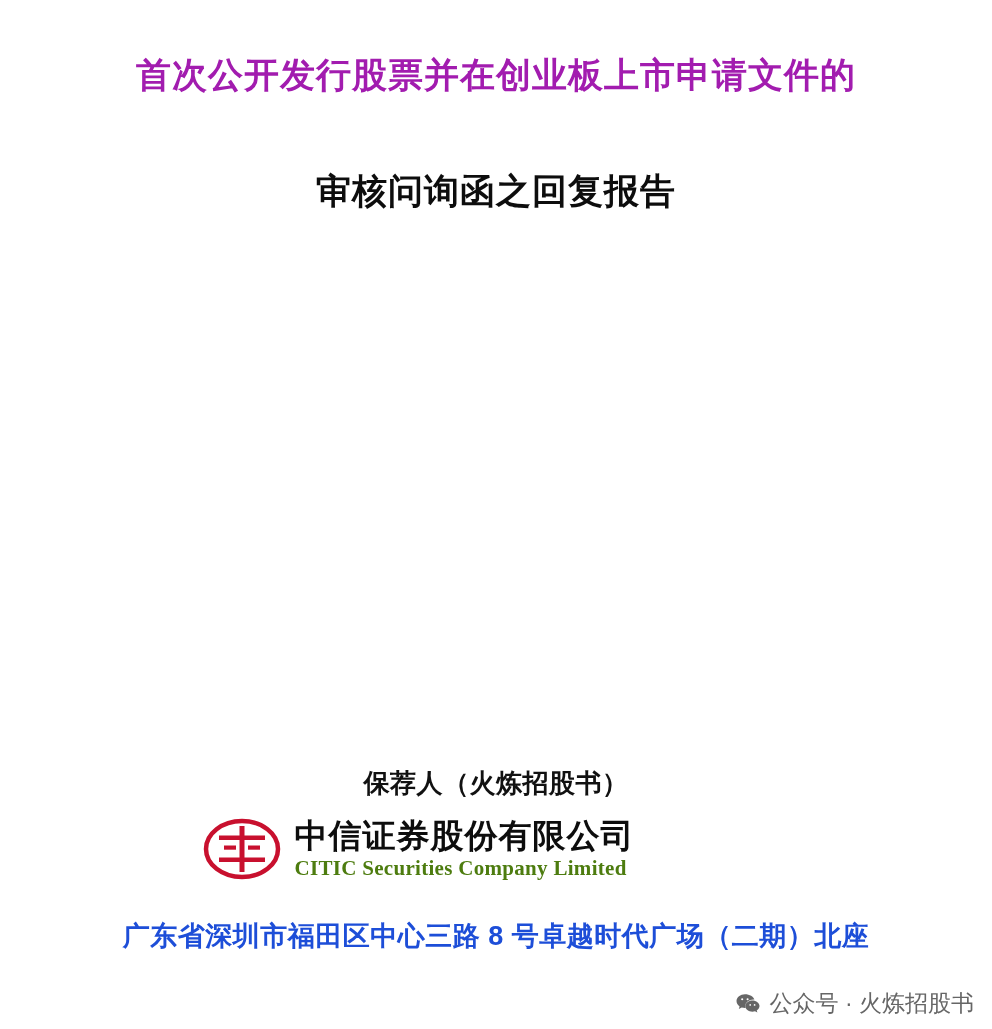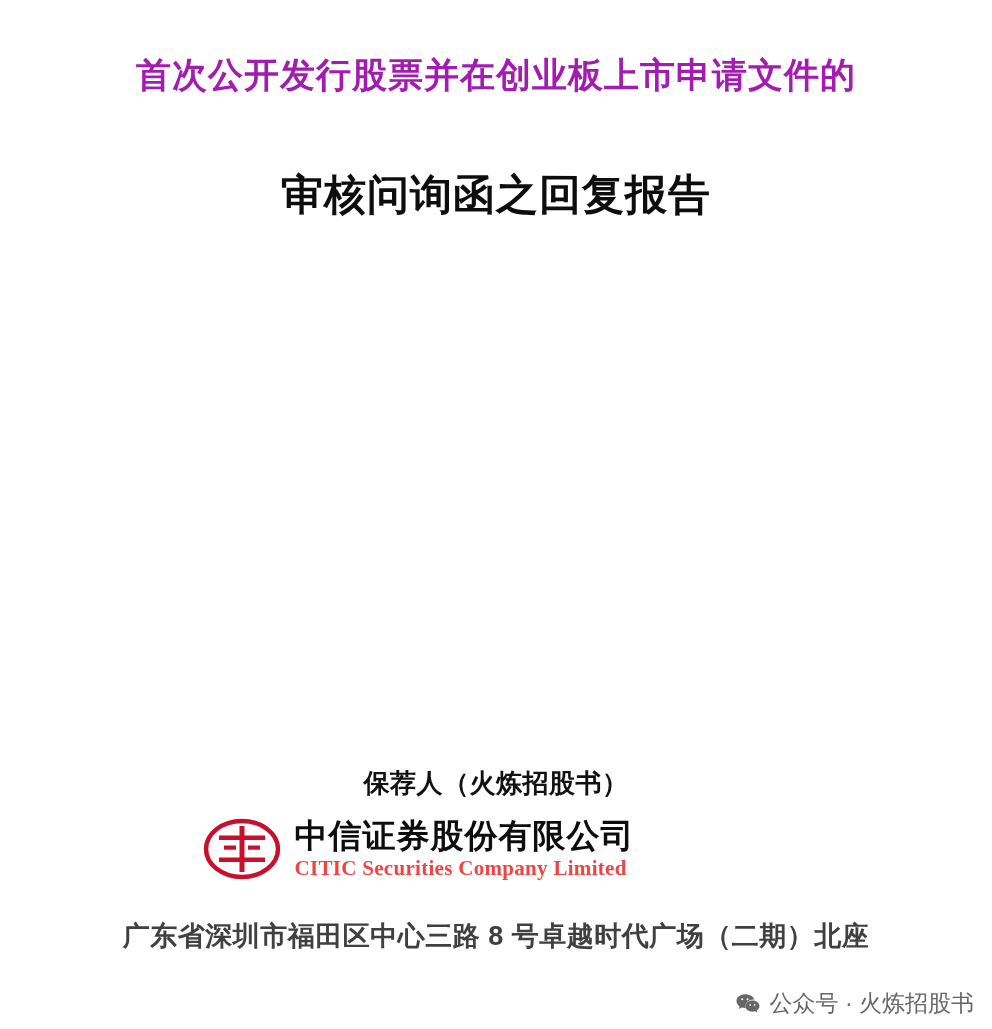--- a/index.html
+++ b/index.html
@@ -38,21 +38,21 @@
     line-height: 1.3;
     color: #a21caf;
   }
 
   .title-line-2 {
     position: absolute;
     top: 168px;
     left: 0;
     width: 992px;
     text-align: center;
-    font-size: 42px;
+    font-size: 35px;
     font-weight: bold;
     letter-spacing: 1px;
     line-height: 1.3;
     color: #0d0d0d;
   }
 
   .sponsor-block {
     position: absolute;
     top: 766px;
     left: 0;
@@ -99,35 +99,35 @@
   .logo-cn {
     font-size: 33px;
     font-weight: bold;
     color: #0d0d0d;
     letter-spacing: 1px;
   }
 
   .logo-en {
     font-size: 21px;
     font-weight: bold;
-    color: #ef4444;
+    color: #4d7c0f;
     font-family: "Liberation Serif", serif;
     letter-spacing: 0.3px;
     margin-top: 4px;
   }
 
   .address-block {
     position: absolute;
     top: 918px;
     left: 0;
     width: 992px;
     text-align: center;
     font-size: 27px;
     font-weight: bold;
-    color: #404040;
+    color: #1d4ed8;
     letter-spacing: 0.5px;
   }
 
   .watermark {
     position: absolute;
     right: 18px;
     bottom: 10px;
     display: flex;
     align-items: center;
     gap: 8px;

